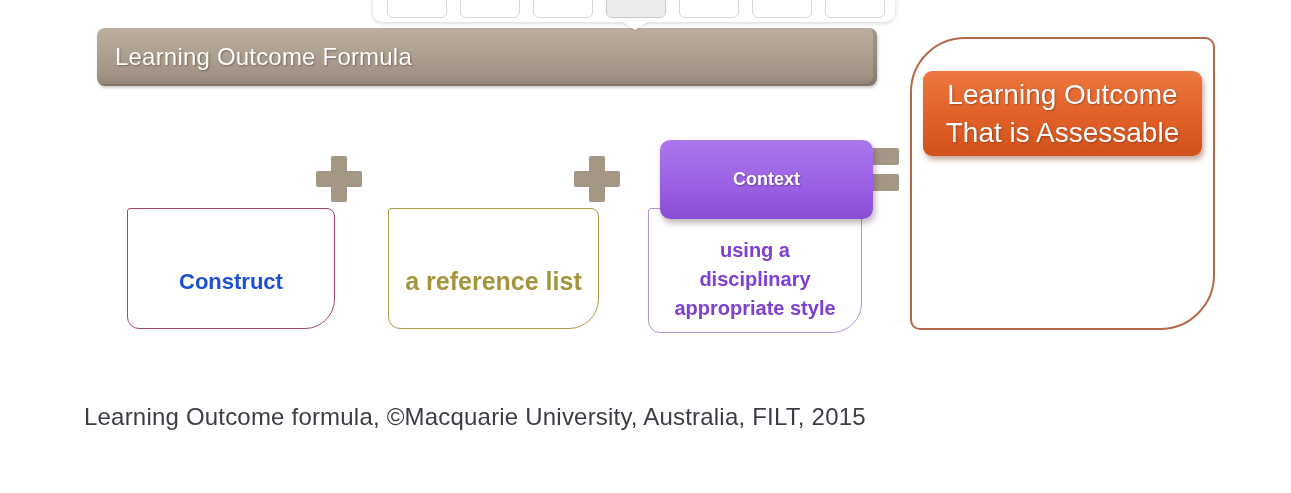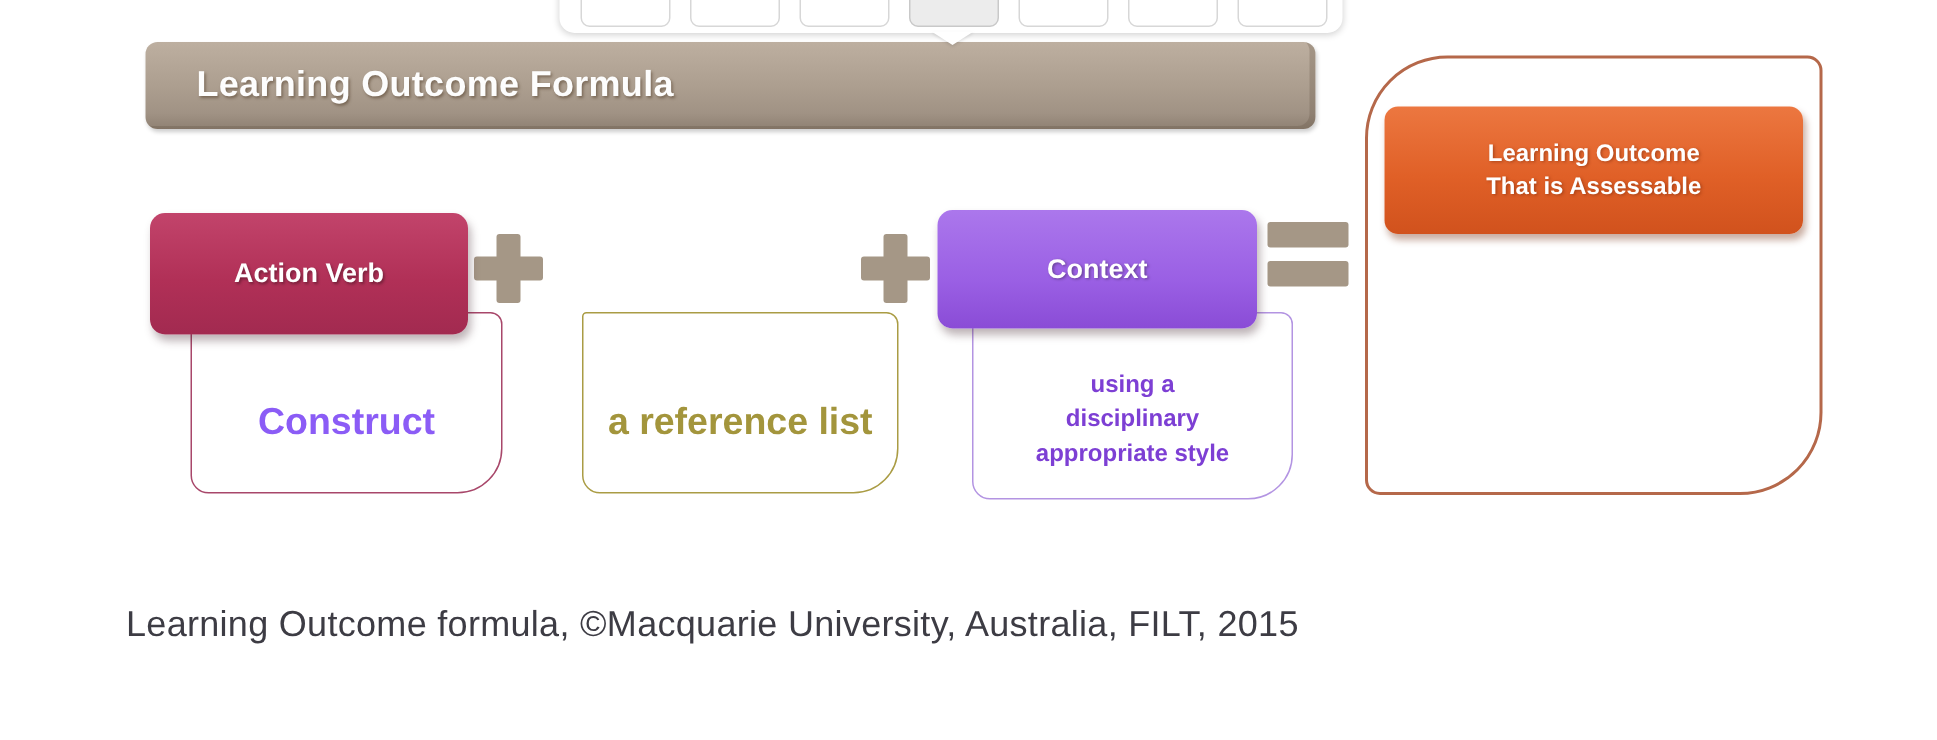--- a/index.html
+++ b/index.html
@@ -34,53 +34,53 @@
 
   
   .banner{
     position:absolute;left:97px;top:28px;width:780px;height:58px;
     border-radius:8px;
     background:linear-gradient(180deg,#bdafa0 0%,#ab9d8e 55%,#a09284 82%,#8f8173 100%);
     box-shadow:inset -4px -2px 0 rgba(90,75,60,0.25), 1px 2px 3px rgba(0,0,0,0.2);
     display:flex;align-items:center;z-index:2;
   }
   .banner-title{
-    padding-left:34px;font-size:24px;font-weight:bold;color:#fdfdfd;
+    padding-left:18px;font-size:24px;font-weight:normal;color:#fdfdfd;
     text-shadow:1px 1px 2px rgba(80,60,40,0.55);letter-spacing:0.2px;
   }
 
   
   .term-box{
     position:absolute;border-radius:10px;display:flex;align-items:center;justify-content:center;
     text-align:center;color:#ffffff;font-weight:bold;z-index:3;
     box-shadow:2px 4px 6px rgba(70,40,50,0.35);
   }
   .term-label{
     font-size:18px;line-height:1.3;text-shadow:1px 1px 2px rgba(0,0,0,0.35);
   }
   .term-action{left:100px;top:142px;width:212px;height:81px;
     background:linear-gradient(180deg,#c2446b 0%,#b13057 55%,#a22a50 100%);}
   .term-content{left:365px;top:142px;width:210px;height:81px;
     background:linear-gradient(180deg,#c6b65e 0%,#b8a748 60%,#aa9939 100%);}
-  .term-context{left:625px;top:140px;width:213px;height:79px;
+  .term-context{left:660px;top:140px;width:213px;height:79px;
     background:linear-gradient(180deg,#ab77ec 0%,#9a5fe4 60%,#8a4cd6 100%);}
 
   
   .example-box{
     position:absolute;background:#ffffff;box-sizing:border-box;z-index:1;
     border-radius:3px 8px 30px 12px;
     display:flex;align-items:center;justify-content:center;text-align:center;
   }
   .example-text{font-weight:bold;padding-top:26px;}
   .ex-action{left:127px;top:208px;width:208px;height:121px;border:1.5px solid #a8476a;}
-  .ex-action .example-text{color:#8b5cf6;font-size:25px;}
+  .ex-action .example-text{color:#1d4ed8;font-size:22px;}
   .ex-content{left:388px;top:208px;width:211px;height:121px;border:1.5px solid #aa9c44;}
   .ex-content .example-text{color:#a3953c;font-size:25px;}
   .ex-context{left:648px;top:208px;width:214px;height:125px;border:1.5px solid #b394e2;}
-  .ex-context .example-text{color:#7d3fd4;font-size:16px;line-height:1.45;padding-top:18px;}
+  .ex-context .example-text{color:#7d3fd4;font-size:20px;line-height:1.45;padding-top:18px;}
 
   
   .plus{position:absolute;width:46px;height:46px;z-index:2;}
   .plus::before{content:"";position:absolute;left:0;top:15px;width:46px;height:16px;
     background:#a59786;border-radius:2px;}
   .plus::after{content:"";position:absolute;left:15px;top:0;width:16px;height:46px;
     background:#a59786;border-radius:2px;}
   .plus-1{left:316px;top:156px;}
   .plus-2{left:574px;top:156px;}
   .equals{position:absolute;left:845px;top:148px;width:54px;height:43px;z-index:2;}
@@ -94,21 +94,21 @@
     position:absolute;left:910px;top:37px;width:305px;height:293px;box-sizing:border-box;
     background:#ffffff;border:2px solid #b5684a;border-radius:55px 10px 55px 10px;z-index:2;
   }
   .result-title-box{
     position:absolute;left:11px;right:11px;top:32px;height:85px;border-radius:9px;
     background:linear-gradient(180deg,#ec7740 0%,#e06027 55%,#d1521d 100%);
     box-shadow:2px 4px 5px rgba(120,50,20,0.4);
     display:flex;align-items:center;justify-content:center;text-align:center;
   }
   .result-title{
-    color:#ffffff;font-weight:bold;font-size:16px;line-height:1.35;
+    color:#ffffff;font-weight:normal;font-size:28px;line-height:1.35;
     text-shadow:1px 1px 2px rgba(120,40,10,0.5);
   }
   .result-example{
     position:absolute;left:10px;right:10px;top:142px;text-align:center;
     color:#e8772e;font-weight:bold;font-size:20px;line-height:1.45;
   }
 
   
   .caption{
     position:absolute;left:84px;top:403px;font-size:24px;color:#3d3c44;
@@ -130,23 +130,20 @@
         <div class="pop-btn"></div>
         <div class="pop-btn"></div>
       </div>
   </div>
   <div class="popover-arrow"></div>
 
   <div class="banner">
     <span class="banner-title">Learning Outcome Formula</span>
   </div>
 
-  <div class="term-box term-action">
-    <span class="term-label preline">Action Verb</span>
-  </div>
   <div class="example-box ex-action">
     <span class="example-text preline">Construct</span>
   </div>
 
   <div class="plus plus-1"></div>
 
   <div class="example-box ex-content">
     <span class="example-text preline">a reference list</span>
   </div>
 

